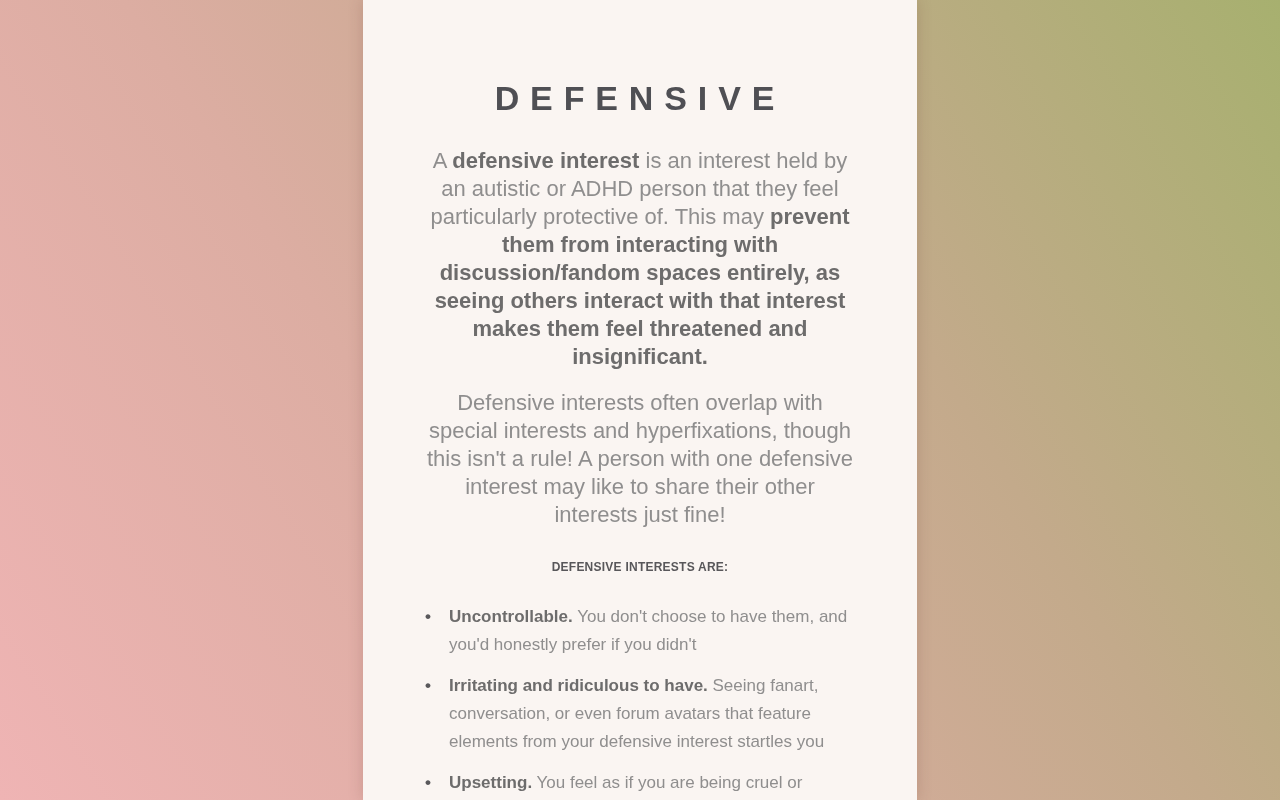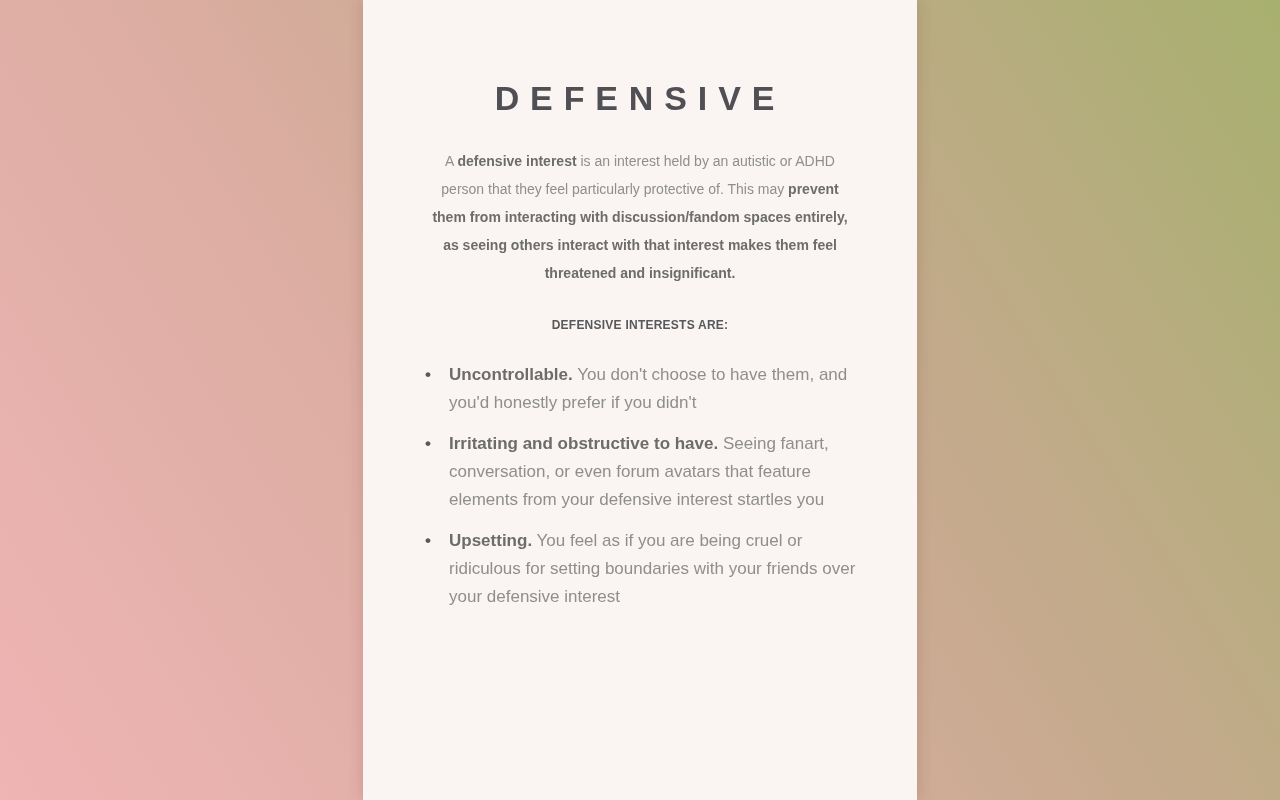--- a/index.html
+++ b/index.html
@@ -29,21 +29,21 @@
     font-size: 34px;
     line-height: 1.55;
     font-weight: 700;
     letter-spacing: 0.32em;
     color: #4f4f54;
   }
   h1.page-title .title-line { display: block; text-align: center; }
   p.body-para {
     margin: 0 0 18px;
     text-align: center;
-    font-size: 14px;
+    font-size: 22px;
     line-height: 28px;
     color: #8f8e8e;
     font-weight: 400;
   }
   .bold-seg {
     font-weight: 700;
     color: #6d6c6c;
   }
   h2.list-heading {
     margin: 24px 0 22px;
@@ -82,28 +82,29 @@
 <main class="card">
 
   <h1 class="page-title">
     <span class="title-line">DEFENSIVE</span>
   </h1>
 
   <p class="body-para">
     <span>A </span><span class="bold-seg">defensive interest</span><span> is an interest held by an autistic or ADHD person that they feel particularly protective of. This may </span><span class="bold-seg">prevent them from interacting with discussion/fandom spaces entirely, as seeing others interact with that interest makes them feel threatened and insignificant.</span>
   </p>
 
+  <p class="body-para">Defensive interests often overlap with special interests and hyperfixations, though this isn't a rule! A person with one defensive interest may like to share their other interests just fine!</p>
 
   <h2 class="list-heading">DEFENSIVE INTERESTS ARE:</h2>
 
   <ul class="interest-list">
     <li>
       <span class="bullet-dot">•</span><span class="bold-seg">Uncontrollable.</span><span> You don't choose to have them, and you'd honestly prefer if you didn't</span>
     </li>
     <li>
-      <span class="bullet-dot">•</span><span class="bold-seg">Irritating and obstructive to have.</span><span> Seeing fanart, conversation, or even forum avatars that feature elements from your defensive interest startles you</span>
+      <span class="bullet-dot">•</span><span class="bold-seg">Irritating and ridiculous to have.</span><span> Seeing fanart, conversation, or even forum avatars that feature elements from your defensive interest startles you</span>
     </li>
     <li>
       <span class="bullet-dot">•</span><span class="bold-seg">Upsetting.</span><span> You feel as if you are being cruel or ridiculous for setting boundaries with your friends over your defensive interest</span>
     </li>
   </ul>
 
 </main>
 
 </body></html>

